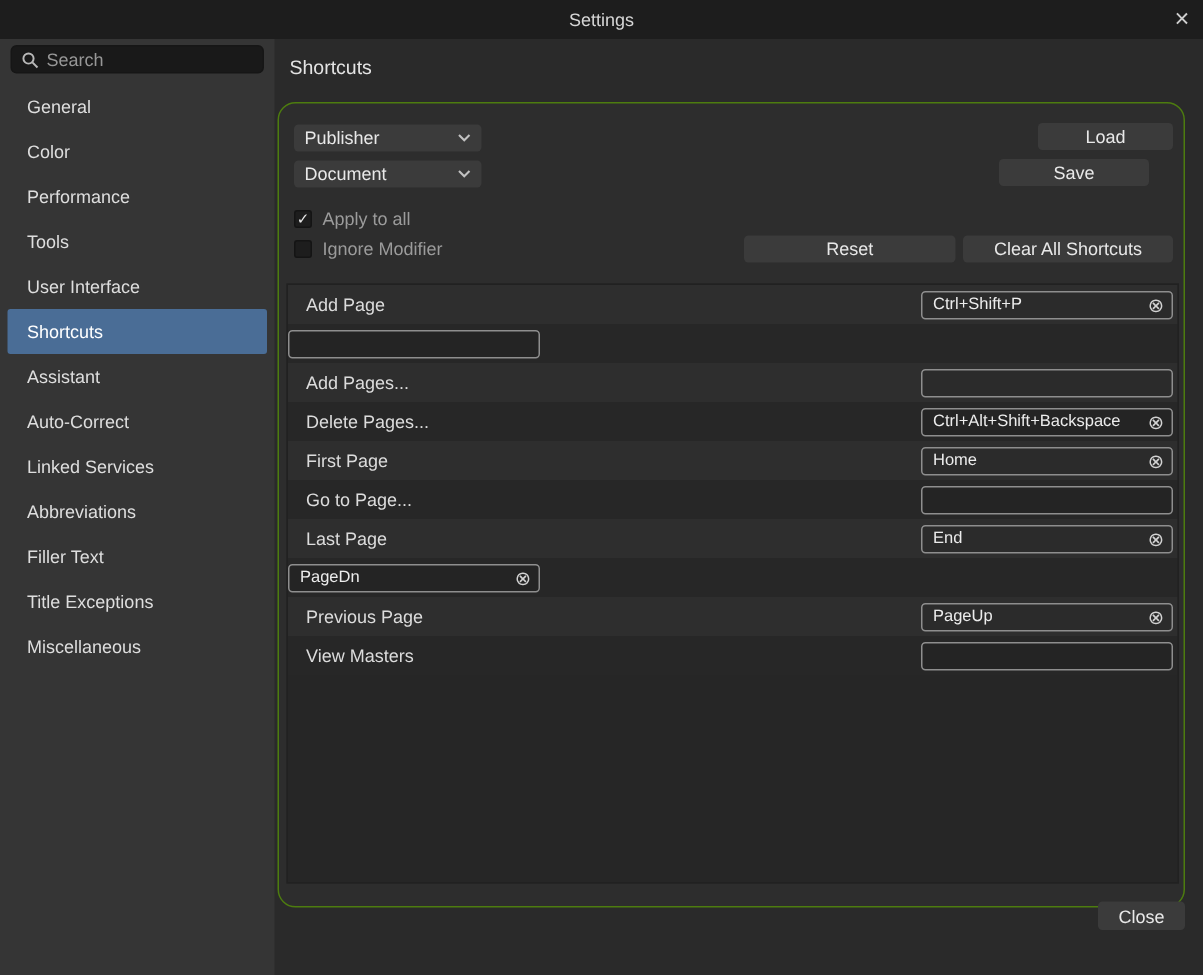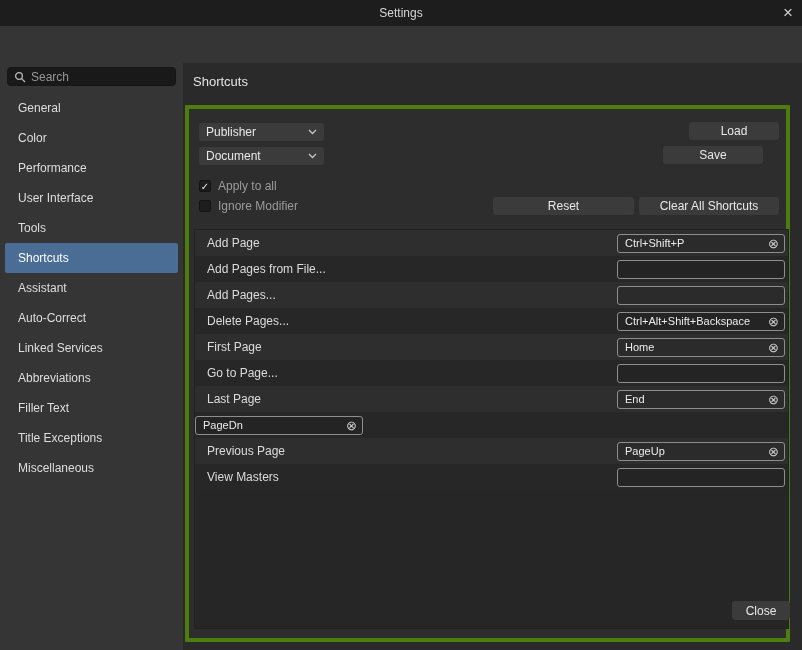--- a/index.html
+++ b/index.html
@@ -9,41 +9,41 @@
   .dialog { width:802px; height:650px; background:#353535; display:flex; flex-direction:column; overflow:hidden; }
 
   
   .titlebar { height:26px; background:#1d1d1d; position:relative; flex:0 0 26px;
               display:flex; align-items:center; justify-content:center; }
   .titlebar-text { color:#d6d6d6; font-size:12px; }
   .titlebar-close { position:absolute; right:9px; top:0; height:26px; display:flex; align-items:center;
                     color:#cfcfcf; font-size:17px; line-height:26px; cursor:default; }
 
   
-  .body { flex:1; display:flex;margin-top:37px; }
+  .body { flex:1; display:flex; }
 
   
   .sidebar { width:183px; background:#353535; flex:0 0 183px; padding-top:4px; }
   .searchbox { margin:0 7px; height:19px; background:#191919; border:1px solid #161616; border-radius:4px;
                display:flex; align-items:center; padding:0 6px; }
   .searchbox svg { flex:0 0 auto; margin-right:5px; }
   .searchbox input { background:transparent; border:none; outline:none; color:#cfcfcf; font-size:12px;
                      width:100%; font-family:"Liberation Sans", sans-serif; }
   .searchbox input::placeholder { color:#979797; }
   .nav { margin-top:7px; }
   .nav-item { height:30px; line-height:30px; padding-left:18px; font-size:12px; color:#dedede;
               margin:0 5px; border-radius:2px; cursor:default; padding-left:13px; }
   .nav-item.selected { color:#ffffff; }
 
   
   .main { flex:1; background:#2a2a2a; position:relative; }
   .page-title { position:absolute; left:10px; top:11px; font-size:13px; color:#e4e4e4; }
 
   .panel { position:absolute; left:2px; top:42px; width:605px; height:537px;
-           background:#2d2d2d; border:4px solid #4d7c0f; border-radius:1px; }
+           background:#2d2d2d; border:1px solid #4d7c0f; border-radius:12px; }
 
   .dropdown { position:absolute; width:125px; height:18px; background:#3b3b3b; border-radius:3px;
               display:flex; align-items:center; padding:0 7px; color:#e8e8e8; font-size:12px; cursor:default; }
   .dropdown .dd-label { flex:1; white-space:nowrap; overflow:hidden; }
   .dropdown svg { flex:0 0 auto; }
   .dd-app { left:10px; top:14px; }
   .dd-cat { left:10px; top:38px;gap:40px; }
 
   .btn { background:#3b3b3b; border-radius:3px; color:#e8e8e8; font-size:12px; display:flex;
          align-items:center; justify-content:center; cursor:default; }
@@ -93,22 +93,22 @@
             <circle cx="5" cy="5" r="3.4" fill="none" stroke="#b9b9b9" stroke-width="1.3"></circle>
             <line x1="7.6" y1="7.6" x2="11" y2="11" stroke="#b9b9b9" stroke-width="1.3"></line>
           </svg>
         </span>
         <input type="text" placeholder="Search" style="">
       </div>
       <div class="nav">
           <div class="nav-item">General</div>
           <div class="nav-item">Color</div>
           <div class="nav-item">Performance</div>
+          <div class="nav-item">Tools</div>
           <div class="nav-item">User Interface</div>
-          <div class="nav-item">Tools</div>
           <div class="nav-item selected" style="background: rgb(74, 109, 150);">Shortcuts</div>
           <div class="nav-item">Assistant</div>
           <div class="nav-item">Auto-Correct</div>
           <div class="nav-item">Linked Services</div>
           <div class="nav-item">Abbreviations</div>
           <div class="nav-item">Filler Text</div>
           <div class="nav-item">Title Exceptions</div>
           <div class="nav-item">Miscellaneous</div>
         </div>
     </div>
@@ -152,21 +152,20 @@
 
         <div class="table">
             <div class="srow light">
               <span class="srow-label">Add Page</span>
               <div class="sfield">
                 <span class="sfield-text">Ctrl+Shift+P</span>
                 <span class="sfield-clear">⊗</span>
               </div>
             </div>
             <div class="srow dark">
-              <span class="srow-label">Add Pages from File...</span>
               <div class="sfield">
                 <span class="sfield-text"></span>
               </div>
             </div>
             <div class="srow light">
               <span class="srow-label">Add Pages...</span>
               <div class="sfield">
                 <span class="sfield-text"></span>
               </div>
             </div>

